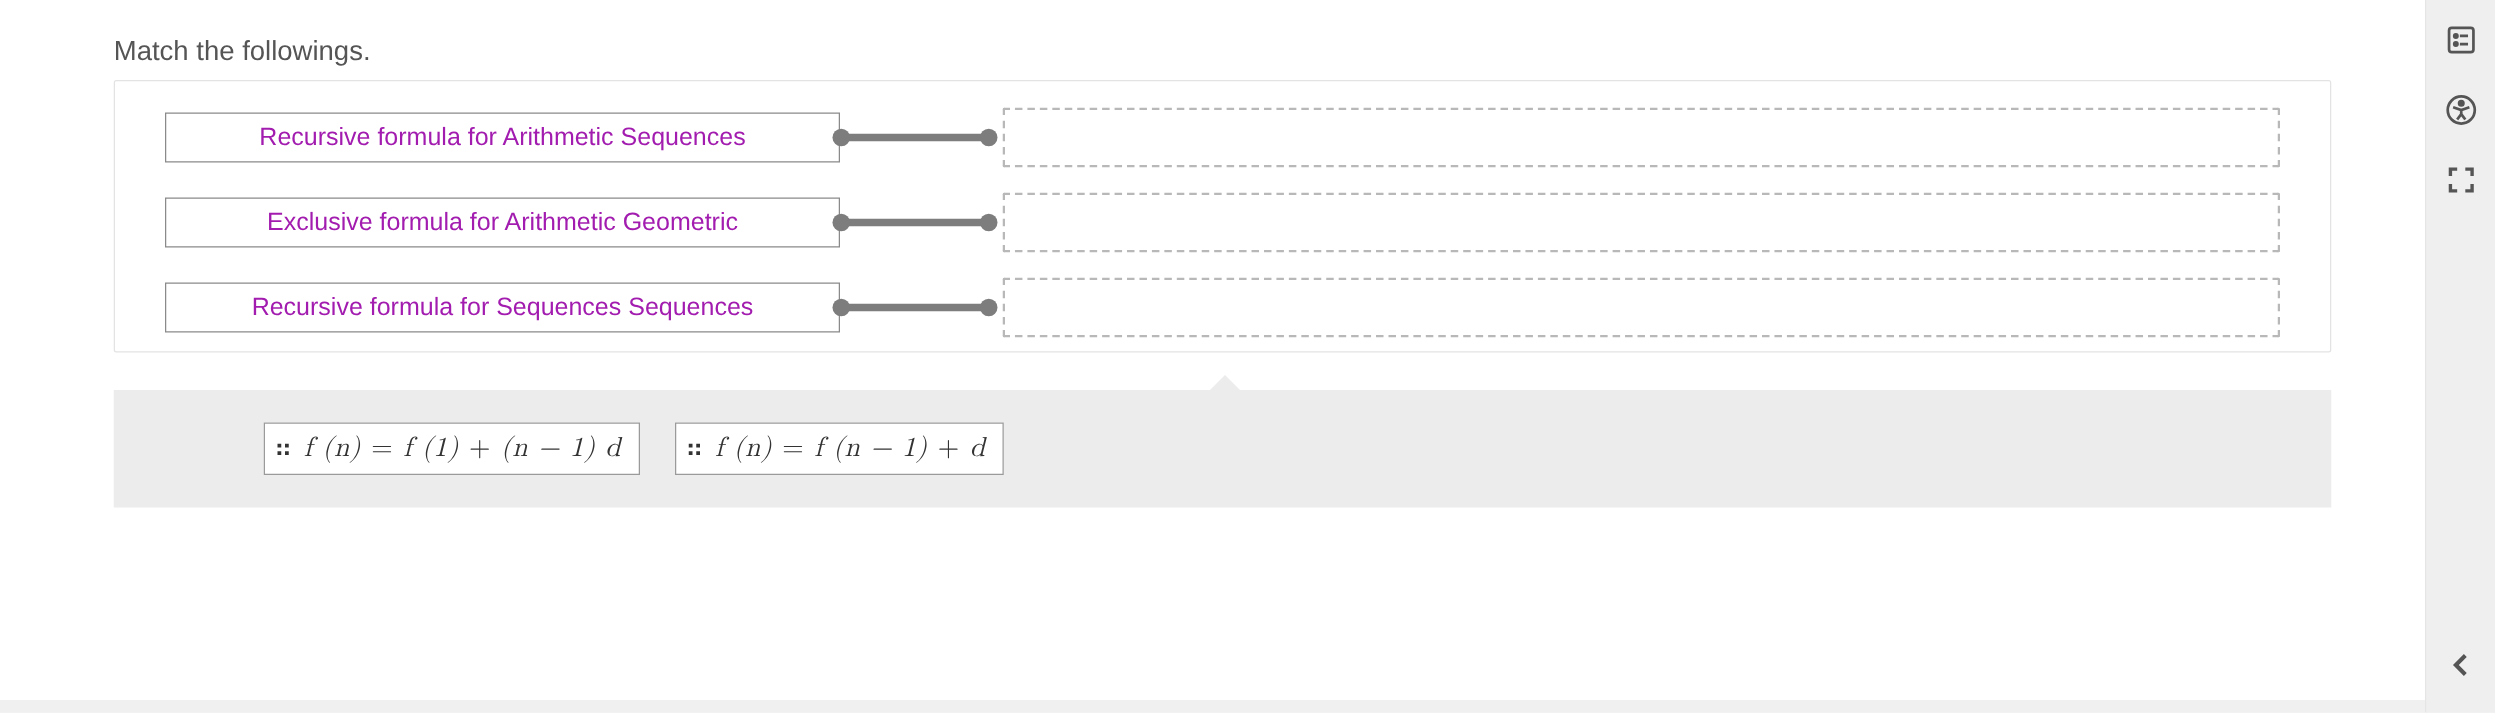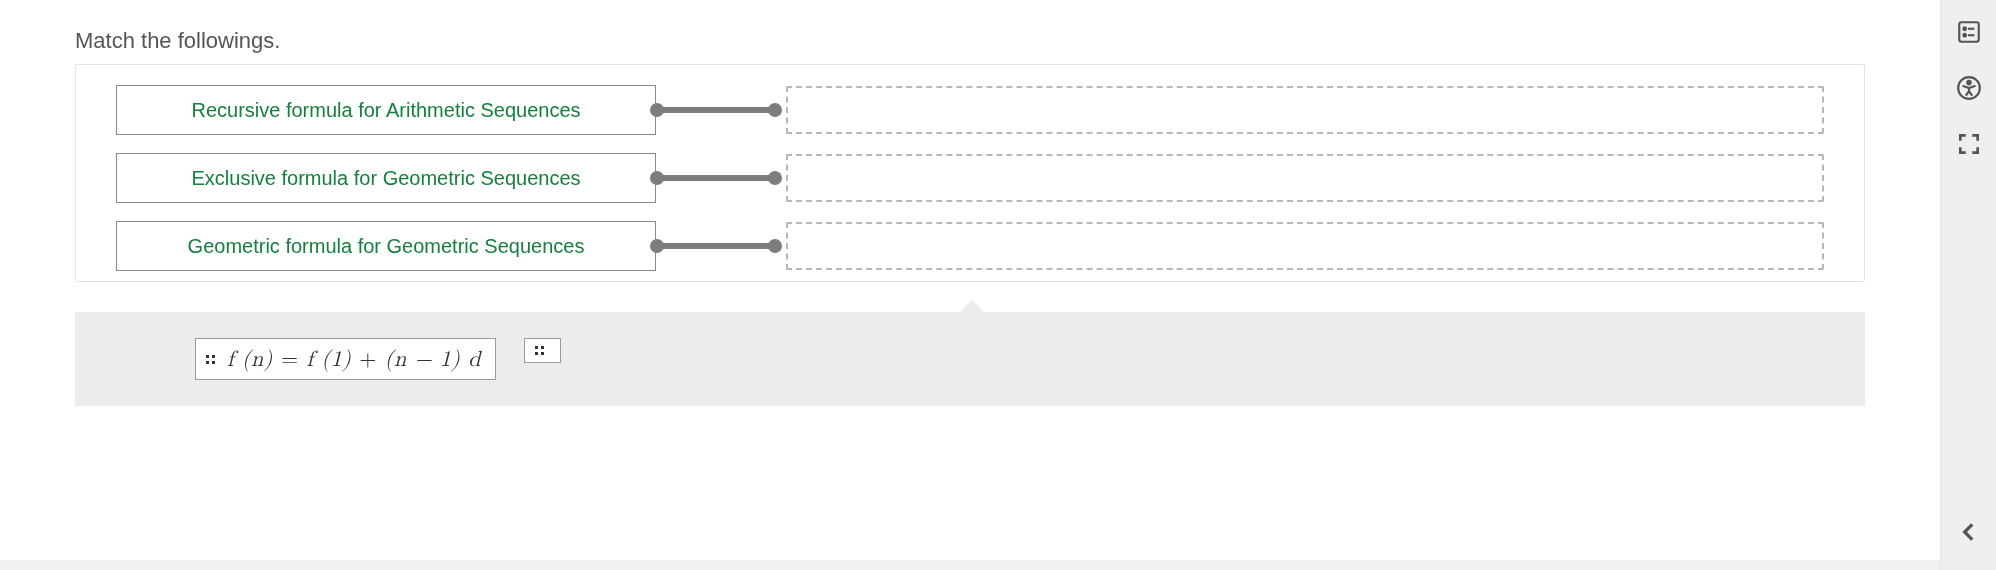--- a/index.html
+++ b/index.html
@@ -20,21 +20,21 @@
   }
 
   
   .main-wrap {
     flex: 1 1 auto;
     padding: 0 0 0 0;
   }
   .main {
     background: #ffffff;
     margin: 0 0 0 0;
-    padding: 20px 0 0 0;
+    padding: 20px 0 0 16px;
     min-height: 560px;
     box-sizing: border-box;
     position: relative;
   }
   .prompt {
     font-size: 22px;
     color: #555;
     margin: 8px 0 10px 75px;
   }
 
@@ -53,28 +53,28 @@
     gap: 18px;
   }
   .row {
     display: flex;
     align-items: center;
     gap: 0;
     height: 50px;
   }
   .left-box {
     flex: 0 0 540px;
-    height: 50px;
+    height: 40px;
     border: 1px solid #8a8a8a;
     background: #fff;
     display: flex;
     align-items: center;
     justify-content: center;
     font-size: 20px;
-    color: #15803d;
+    color: #a21caf;
     box-sizing: border-box;
   }
 
   .connector {
     flex: 0 0 120px;
     position: relative;
     height: 12px;
   }
   .connector::before {
     content: "";
@@ -108,21 +108,21 @@
     box-sizing: border-box;
   }
 
   
   .tray {
     margin: 30px 75px 0 75px;
     background: #ececec;
     padding: 26px 40px 26px 120px;
     display: flex;
     gap: 28px;
-    align-items: flex-start;
+    align-items: flex-end;
     position: relative;
   }
   .tray::before {
     
     content: "";
     position: absolute;
     top: -12px;
     left: 50%;
     margin-left: -12px;
     width: 0; height: 0;
@@ -220,31 +220,31 @@
             <div class="left-box">Recursive formula for Arithmetic Sequences</div>
             <div class="connector">
               <span class="node l"></span>
               <span class="node r"></span>
             </div>
             <div class="gap"></div>
             <div class="drop-zone"></div>
           </div>
 
           <div class="row">
-            <div class="left-box">Exclusive formula for Geometric Sequences</div>
+            <div class="left-box">Exclusive formula for Arithmetic Geometric</div>
             <div class="connector">
               <span class="node l"></span>
               <span class="node r"></span>
             </div>
             <div class="gap"></div>
             <div class="drop-zone"></div>
           </div>
 
           <div class="row">
-            <div class="left-box">Geometric  formula for Geometric Sequences</div>
+            <div class="left-box">Recursive  formula for Sequences Sequences</div>
             <div class="connector">
               <span class="node l"></span>
               <span class="node r"></span>
             </div>
             <div class="gap"></div>
             <div class="drop-zone"></div>
           </div>
 
 
         </div>
@@ -264,20 +264,21 @@
 
 
 
         <div class="option">
           <span class="grip">
               <i></i>
               <i></i>
               <i></i>
               <i></i>
             </span>
+          <span class="math"><i>f</i> (<i>n</i>)<span class="eq">=</span><i>f</i>  (<i>n</i> − 1)<span class="eq">+</span><i>d</i></span>
         </div>
 
       </div>
 
     </div>
   </div>
 
   <div class="rail">
     <div class="icon-btn">
       <svg class="box-svg" viewBox="0 0 24 24" fill="none" stroke-width="2">

